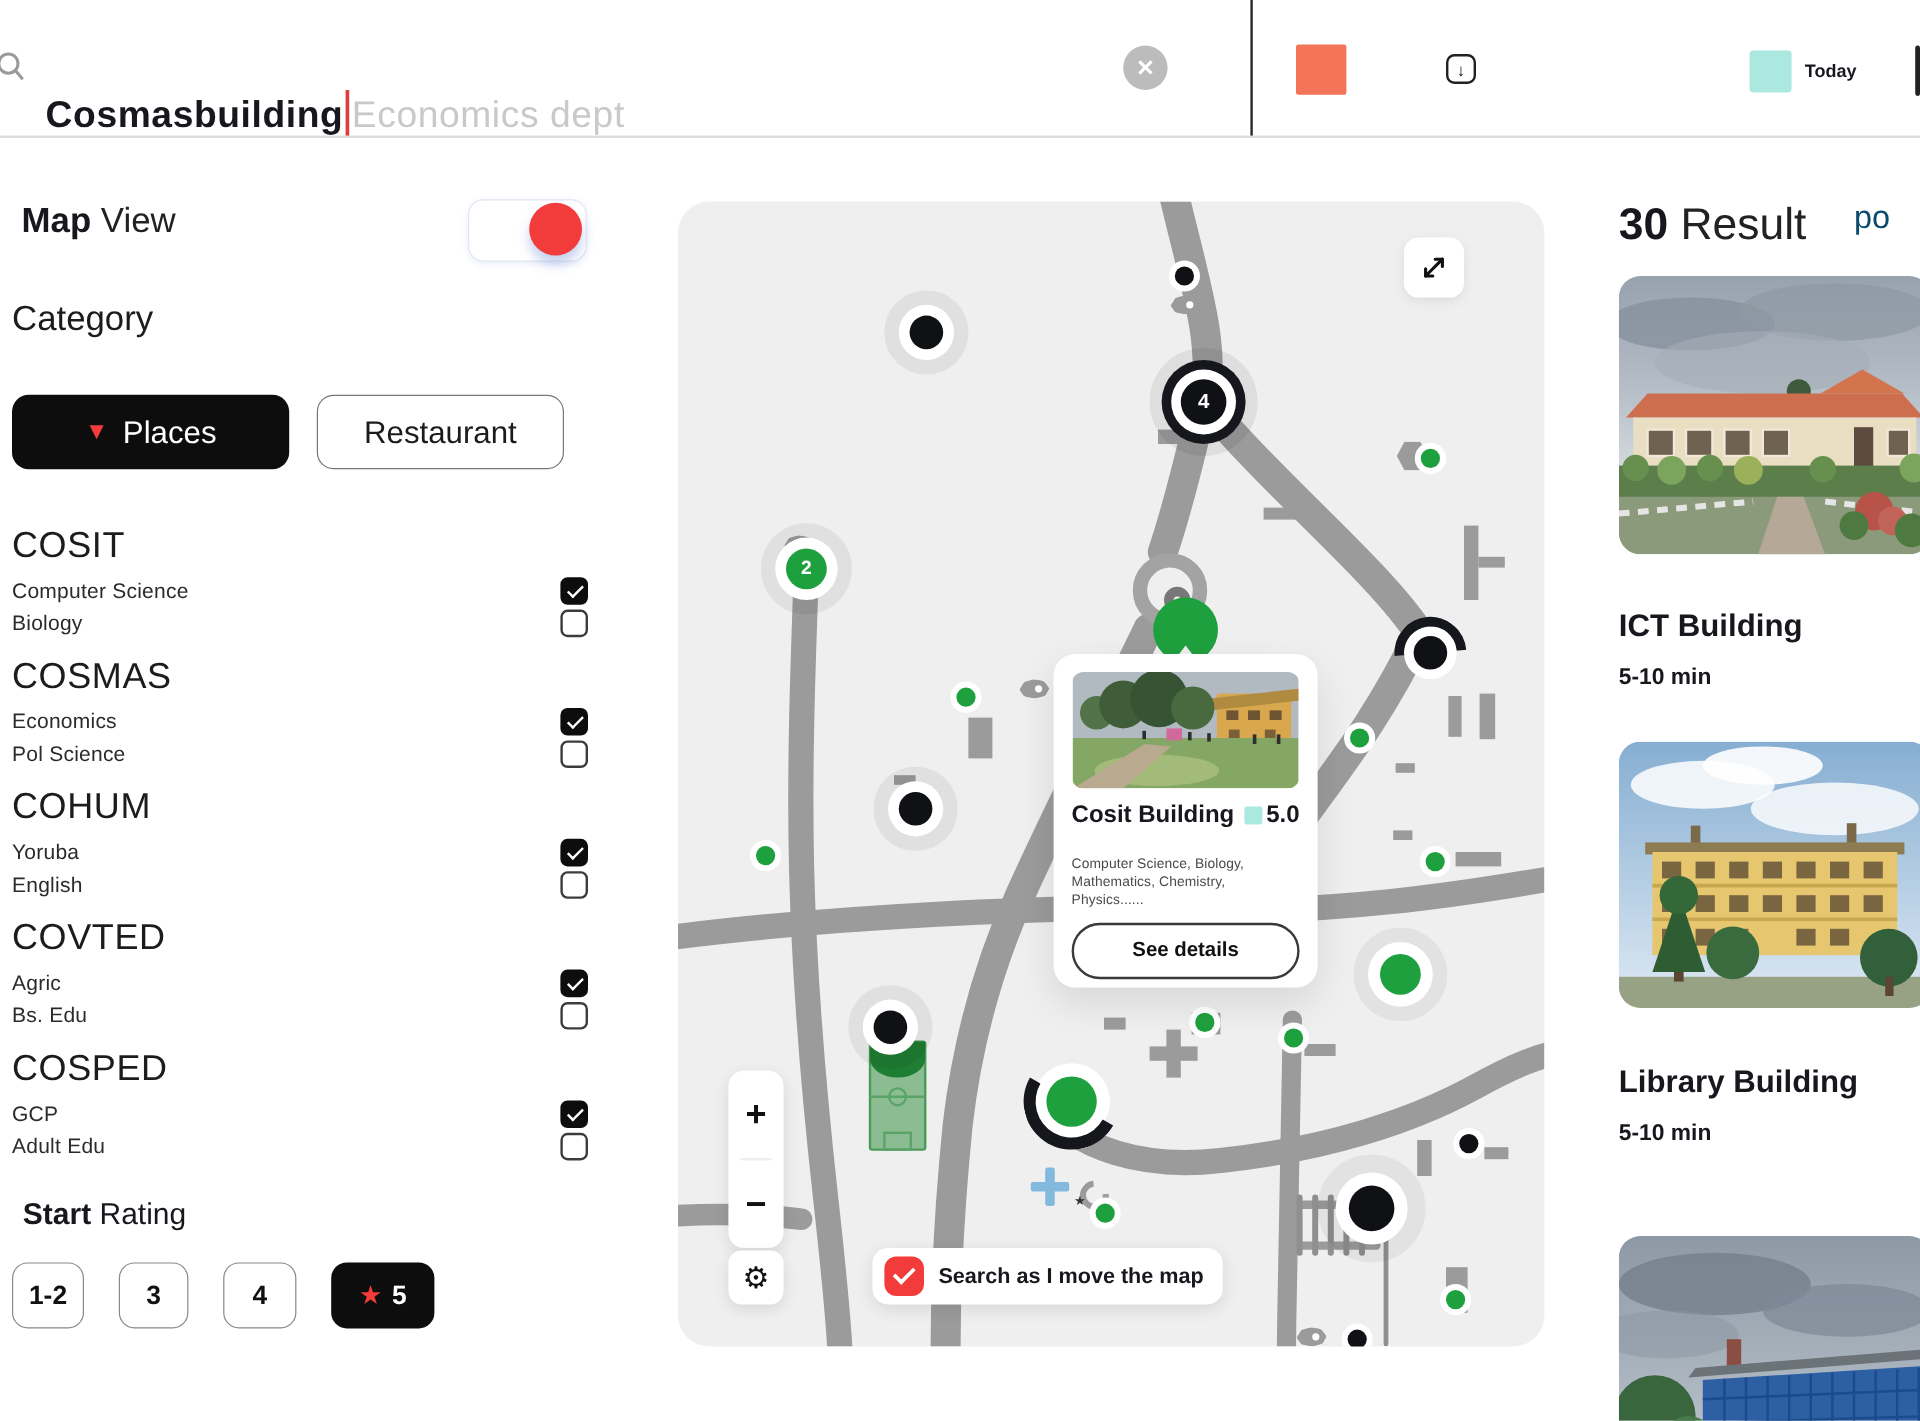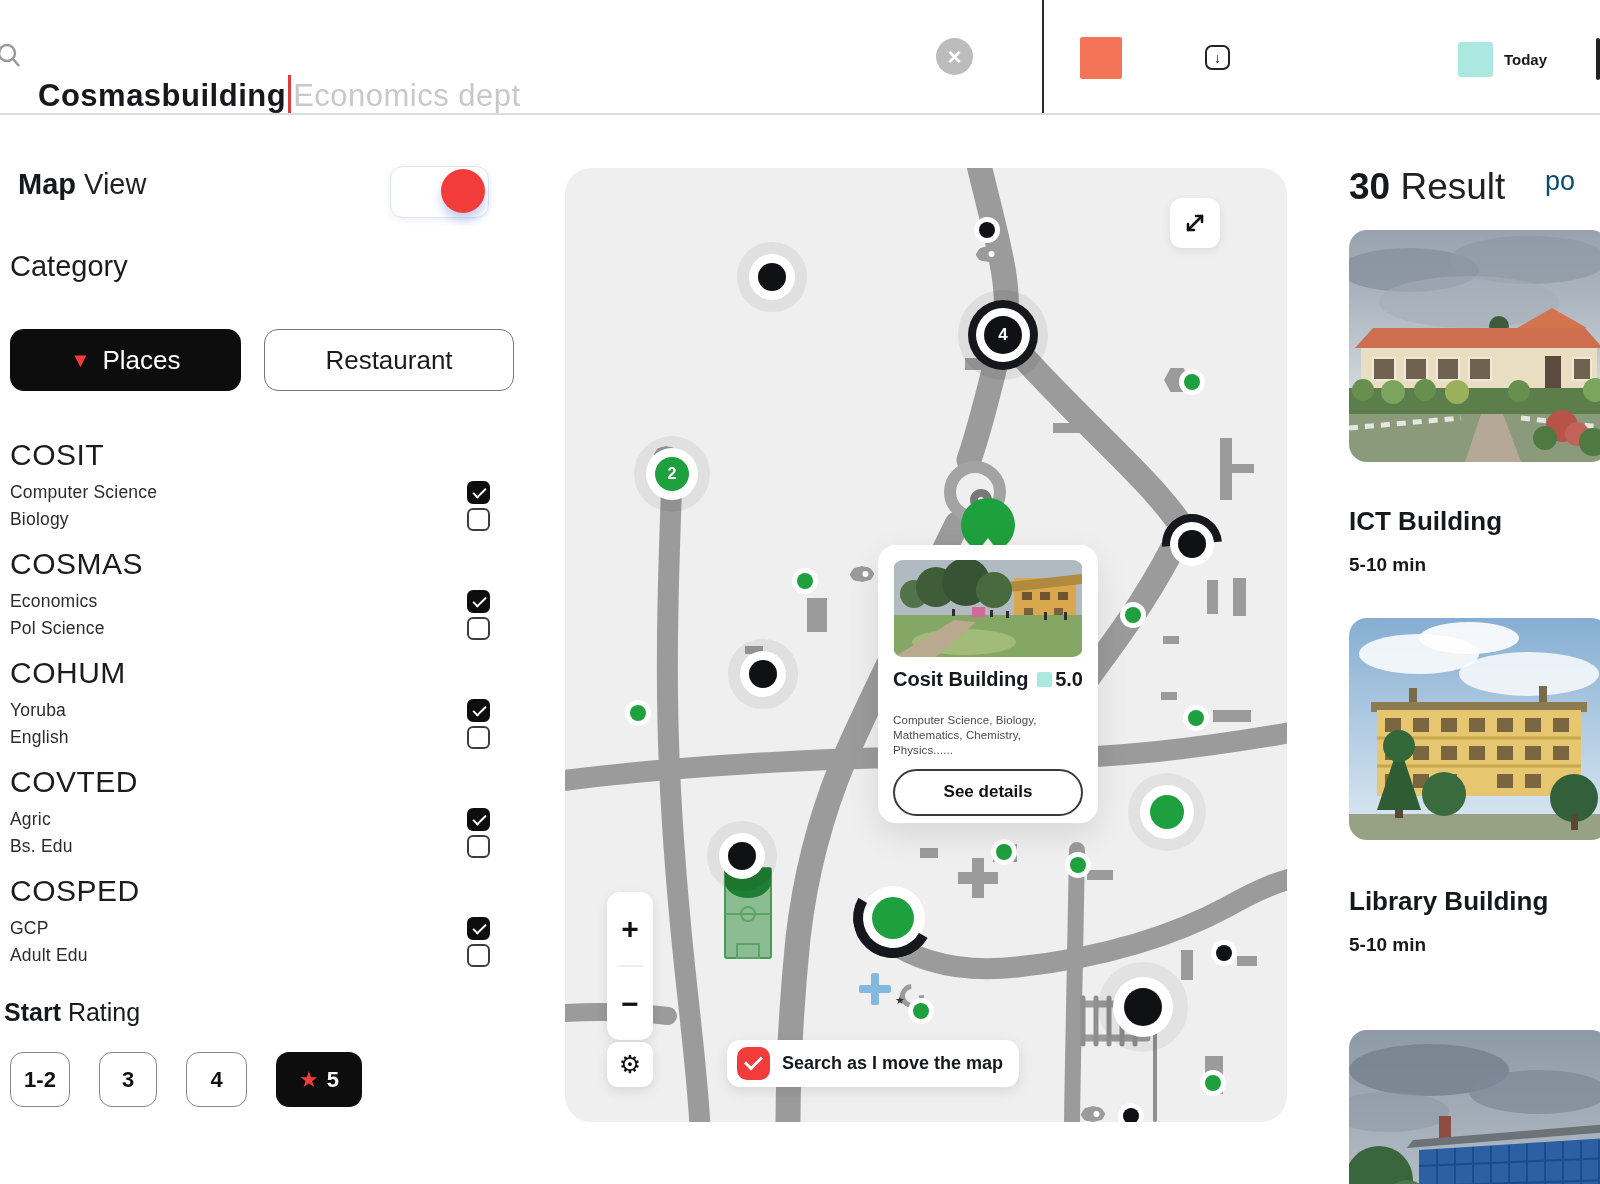--- a/index.html
+++ b/index.html
@@ -24,33 +24,33 @@
   
   .map-view{position:absolute;left:18px;top:168px;font-size:29px;}
   .map-view .b{font-weight:bold;}
   .map-view .l{font-weight:300;color:#222;}
   .toggle{position:absolute;left:390px;top:166px;width:97px;height:50px;background:#fff;border:1.5px solid #dfe6f0;border-radius:13px;cursor:pointer;box-shadow:0 2px 6px rgba(120,150,220,.15);}
   .toggle .knob{position:absolute;right:3px;top:2px;width:44px;height:44px;border-radius:50%;background:#F23B3B;box-shadow:0 7px 10px rgba(90,120,210,.35);}
   .category-title{position:absolute;left:10px;top:250px;font-size:29px;font-weight:300;color:#1c1c1c;}
   .cat-btn{position:absolute;top:329px;height:62px;border-radius:14px;font-size:26px;display:flex;align-items:center;justify-content:center;gap:12px;cursor:pointer;background:#fff;border:1.5px solid #777;color:#1b1b1b;box-sizing:border-box;font-family:inherit;}
   .cat-btn.active{background:#0d0d0d;border:none;color:#fff;}
   .btn-places{left:10px;width:231px;}
-  .btn-restaurant{left:264px;width:250px;font-weight:300;}
+  .btn-restaurant{left:264px;width:206px;font-weight:300;}
   .tri{color:#F23B3B;font-size:20px;}
 
   .groups{position:absolute;left:10px;top:438px;width:480px;}
   .group{margin-bottom:14px;}
   .group h2{margin:0 0 7px 0;font-size:30px;font-weight:300;letter-spacing:.5px;color:#1c1c1c;line-height:34px;}
   .grow{display:flex;align-items:center;justify-content:space-between;height:27px;}
   .grow .lbl{font-size:17.5px;color:#2b2b2b;letter-spacing:.2px;}
   .cb{position:relative;width:23px;height:23px;border-radius:6px;border:2px solid #3c3c3c;background:#fff;box-sizing:border-box;cursor:pointer;}
   .cb.checked{background:#0d0d0d;border-color:#0d0d0d;}
   .cb.checked::after{content:"";position:absolute;left:4px;top:5px;width:11px;height:5px;border-left:2.5px solid #fff;border-bottom:2.5px solid #fff;transform:rotate(-45deg);}
 
-  .rating-title{position:absolute;left:4px;top:998px;font-size:25px;}
+  .rating-title{position:absolute;left:19px;top:998px;font-size:25px;}
   .rating-title .b{font-weight:bold;}
   .rating-title .l{font-weight:300;}
   .rating-row{position:absolute;left:10px;top:1052px;display:flex;gap:29px;}
   .rate-btn{height:55px;border-radius:13px;border:1.5px solid #888;background:#fff;font-size:22px;font-weight:bold;display:flex;align-items:center;justify-content:center;gap:8px;cursor:pointer;box-sizing:border-box;font-family:inherit;color:#111;}
   .rate-btn.w1{width:60px;}.rate-btn.w2{width:58px;}.rate-btn.w3{width:61px;}
   .rate-btn.w4{width:86px;}
   .rate-btn.active{background:#0d0d0d;border:none;color:#fff;}
   .star{color:#F23B3B;font-size:22px;}
 
   

